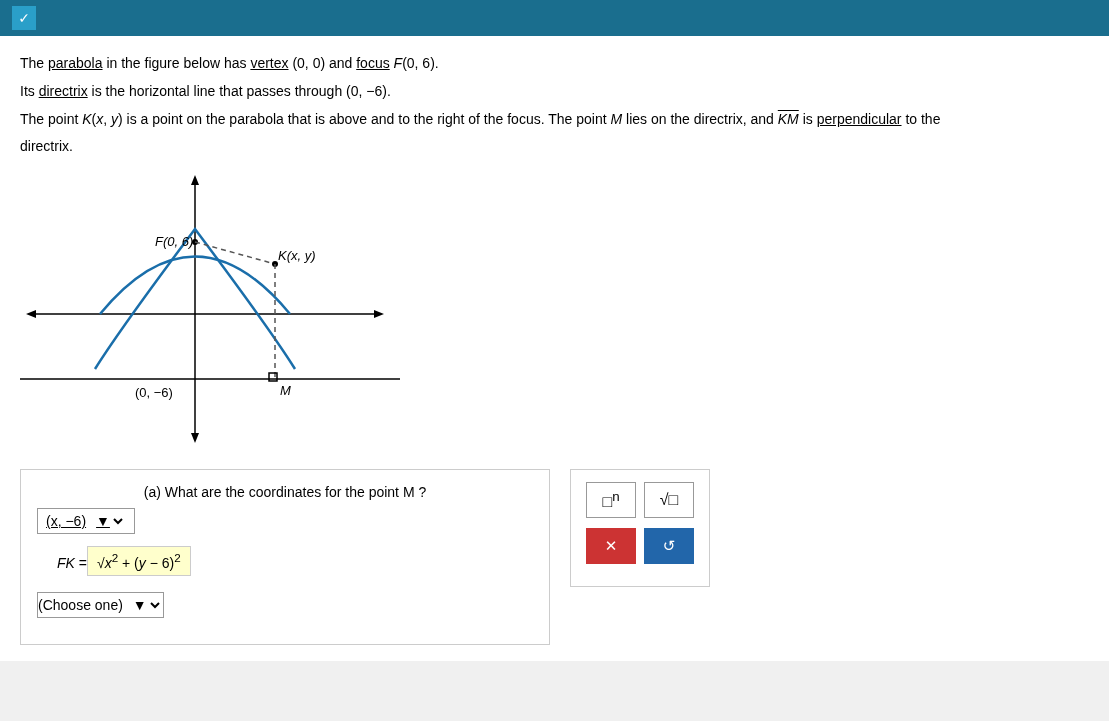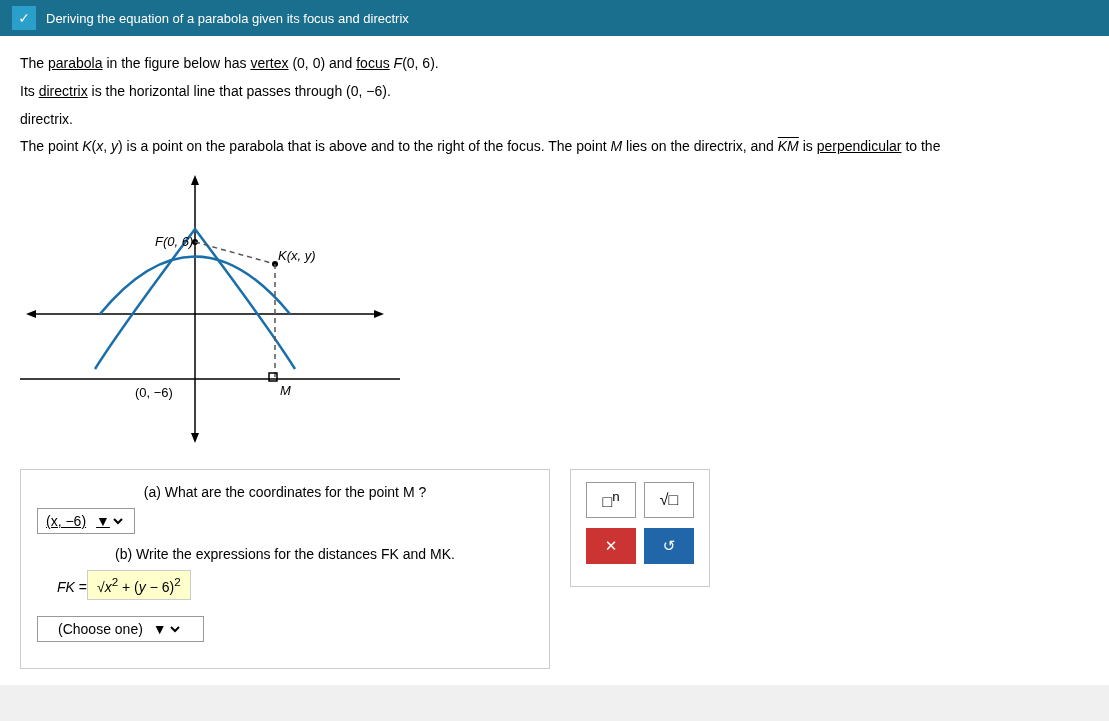--- a/index.html
+++ b/index.html
@@ -95,21 +95,21 @@
     .equation-line {
       display: flex;
       align-items: center;
       margin-bottom: 6px;
       padding-left: 20px;
     }
     .choose-dropdown {
       display: inline-flex;
       align-items: center;
       border: 1px solid #999;
-      padding: 3px 20px;
+      padding: 3px 0;
       background: white;
       font-size: 14px;
       gap: 6px;
     }
     .choose-dropdown select {
       border: none;
       background: transparent;
       font-size: 14px;
       cursor: pointer;
     }
@@ -158,35 +158,34 @@
       height: 280px;
     }
   </style>
 </head>
 <body>
 
 <div class="header">
   <button class="header-chevron">
     <span>✓</span>
   </button>
-  <span>Deriving the equation of a parabola given its focus and directrix</span>
 </div>
 
 <div class="main-content">
   <div class="intro-text">
     <p>
       The <span class="underline">parabola</span> in the figure below has <span class="underline">vertex</span> (0, 0) and <span class="underline">focus</span> <em>F</em>(0, 6).
     </p>
     <p>
       Its <span class="underline">directrix</span> is the horizontal line that passes through (0, −6).
     </p>
-    <p>directrix.</p>
     <p>
       The point <em>K</em>(<em>x</em>, <em>y</em>) is a point on the parabola that is above and to the right of the focus. The point <em>M</em> lies on the directrix, and <span style="text-decoration:overline;"><em>KM</em></span> is <span class="underline">perpendicular</span> to the
     </p>
+    <p>directrix.</p>
   </div>
 
   <div class="graph-container">
     <svg class="graph-svg" viewBox="0 0 380 280">
 
       <line x1="0" y1="210" x2="380" y2="210" stroke="#000" stroke-width="1.5"></line>
 
       <line x1="175" y1="10" x2="175" y2="270" stroke="#000" stroke-width="1.5"></line>
 
       <line x1="10" y1="145" x2="360" y2="145" stroke="#000" stroke-width="1.5"></line>
@@ -227,21 +226,20 @@
         <div class="problem-section-title">(a) What are the coordinates for the point M ?</div>
         <div class="answer-box">
           <span>(x, −6)</span>
           <select>
             <option>▼</option>
           </select>
         </div>
       </div>
 
       <div class="problem-section">
-        <div class="problem-section-title">(b) Write the expressions for the distances FK and MK.</div>
 
         <div class="equation-line">
           <span><em>FK</em> =</span>
           <div class="expression-box">
             <span>√</span><span><em>x</em><sup>2</sup> + (<em>y</em> − 6)<sup>2</sup></span>
           </div>
         </div>
 
       </div>
 

